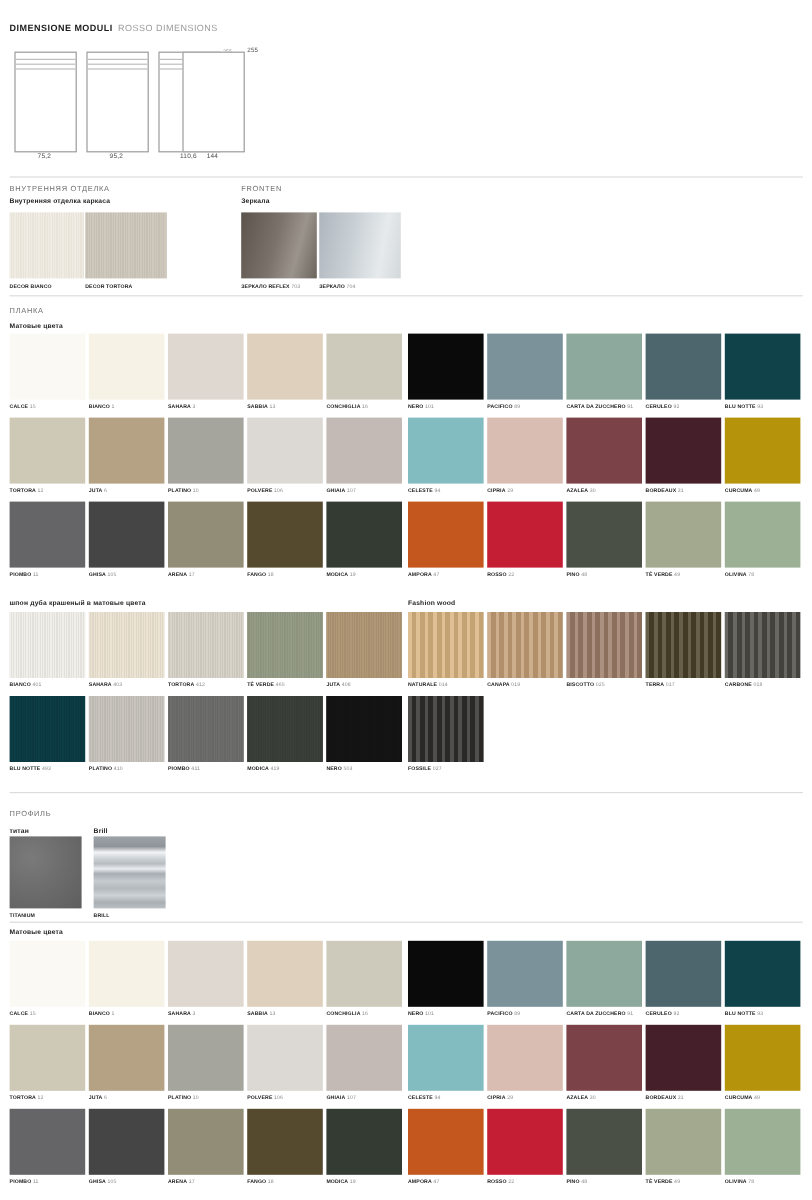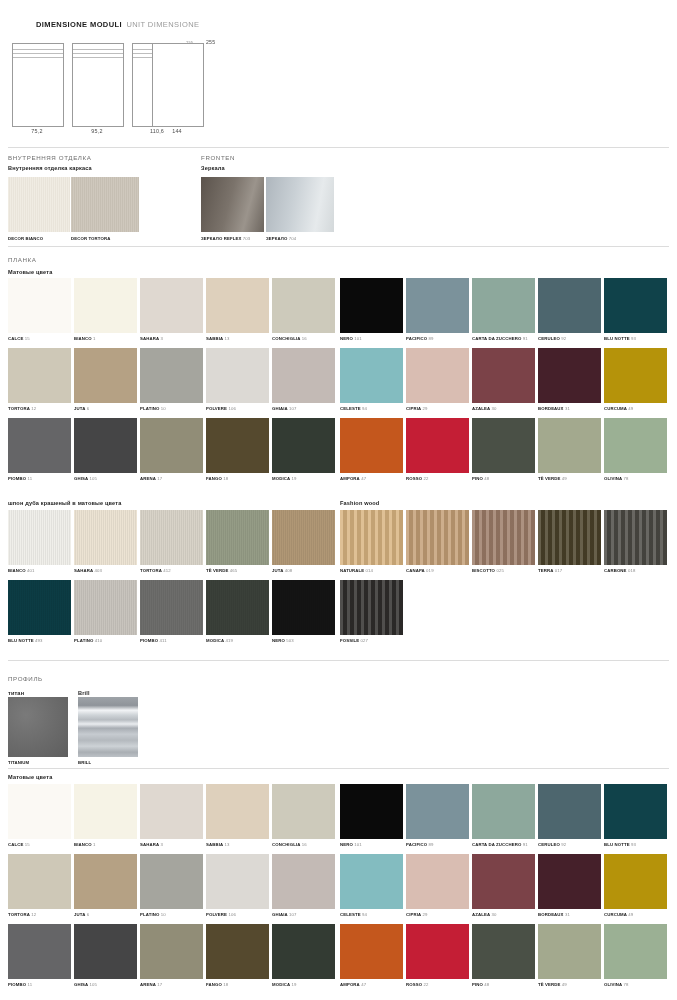--- a/index.html
+++ b/index.html
@@ -8,21 +8,21 @@
     background:#ffffff;
     font-family:"Liberation Sans", sans-serif;
     color:#2b2b2b;
     position:relative;
     overflow:hidden;
   }
   .page{position:relative;width:677px;height:1000px;}
 
   
   .header{position:absolute;left:8px;top:13px;white-space:nowrap;}
-  .header b{font-size:7.5px;letter-spacing:.4px;color:#1c1c1c;font-weight:bold;margin-left:28px;}
+  .header b{font-size:7.5px;letter-spacing:.4px;color:#1c1c1c;font-weight:bold;}
   .header span{font-size:7.5px;letter-spacing:.4px;color:#9a9a9a;font-weight:400;}
 
   
   .dims{position:absolute;left:0;top:36px;width:677px;height:105px;}
   .unit{position:absolute;border:1px solid #9b9b9b;background:#fff;}
   .unit .ln{position:absolute;left:0;right:0;height:1px;background:#bdbdbd;}
   .dimlabel{
     position:absolute;font-size:5.4px;color:#4a4a4a;letter-spacing:.2px;
     text-align:center;
   }
@@ -43,21 +43,21 @@
   .sec-head{position:absolute;font-size:6.2px;letter-spacing:.6px;color:#6f6f6f;text-transform:uppercase;}
   .rule{position:absolute;height:1px;background:#dcdcdc;}
 </style>
 </head>
 <body>
 
 <div class="page">
 
   <div class="header">
     <b>DIMENSIONE MODULI</b>
-    <span>UNIT DIMENSIONE</span>
+    <span>ROSSO DIMENSIONS</span>
   </div>
 
   <div class="dims">
 
     <div class="unit" style="left:12px;top:7px;width:50px;height:82px;">
       <div class="ln" style="top:5px;"></div>
       <div class="ln" style="top:9px;"></div>
       <div class="ln" style="top:13px;"></div>
     </div>
     <div class="dimlabel" style="left:12px;top:92px;width:50px;">75,2</div>

